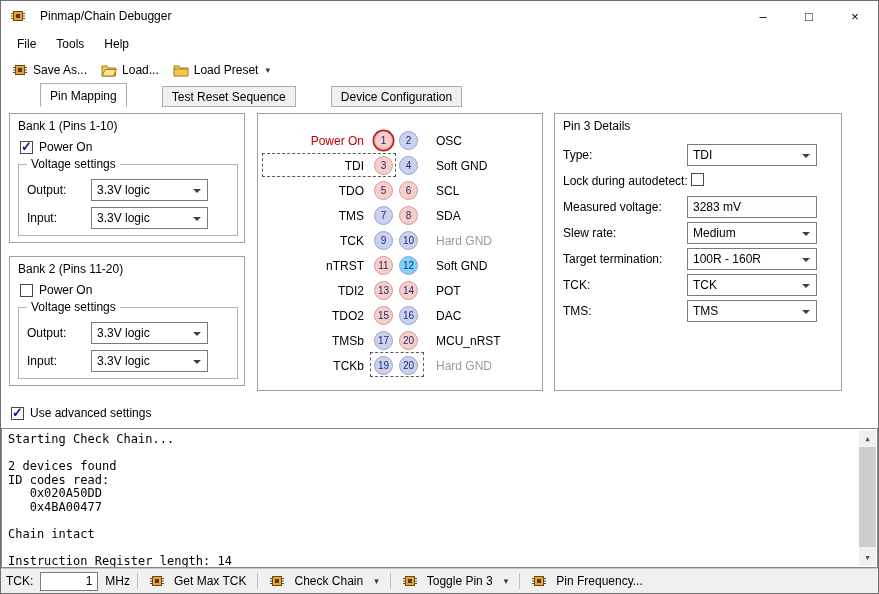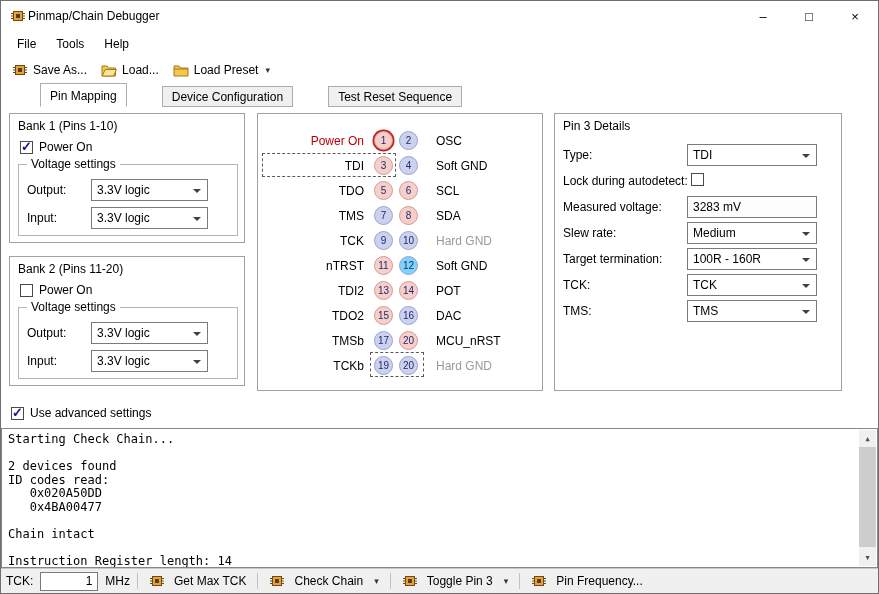--- a/index.html
+++ b/index.html
@@ -2,21 +2,21 @@
 <html><head>
 <meta charset="utf-8">
 <style>
   * { box-sizing: border-box; margin: 0; padding: 0; }
   html,body { background:#9a9a9a; }
   body { font-family:"Liberation Sans", sans-serif; font-size:12px; color:#000; }
   #window { position:relative; width:879px; height:594px; background:#fff; border:1px solid #6f6f6f; overflow:hidden; }
 
   
   .titlebar { position:absolute; top:0; left:0; right:0; height:30px; display:flex; align-items:center; padding-left:9px; background:#fff; }
-  .titlebar .title { margin-left:2px; }
+  .titlebar .title { margin-left:14px; }
   .win-controls { margin-left:auto; display:flex; height:100%; }
   .win-btn { width:46px; display:flex; align-items:center; justify-content:center; font-size:13px; cursor:default; }
 
   
   .menubar { position:absolute; top:30px; left:0; right:0; height:26px; display:flex; align-items:center; padding-left:6px; background:#fff; }
   .menu-item { padding:4px 10px; }
 
   
   .toolbar { position:absolute; top:56px; left:0; right:0; height:26px; display:flex; align-items:center; padding-left:4px; background:#fff; }
   .tool-btn { display:flex; align-items:center; gap:5px; padding:3px 7px; }
@@ -148,22 +148,22 @@
         <path d="M1 4 h5 l1.5 2 H15 v8 H1 z" fill="#f2c94c" stroke="#a8791a"></path>
         <path d="M1 7 H15" stroke="#a8791a"></path>
       </svg>
       <span>Load Preset</span>
       <span class="dd">▾</span>
     </div>
   </div>
 
   <div class="tabstrip">
     <div class="tab active">Pin Mapping</div>
+    <div class="tab">Test Reset Sequence</div>
     <div class="tab">Device Configuration</div>
-    <div class="tab">Test Reset Sequence</div>
   </div>
 
   <div class="main">
 
     <div class="panel" id="bank1">
       <span class="panel-title">Bank 1 (Pins 1-10)</span>
       <div class="power-row">
         <span class="cb checked"></span>
         <span>Power On</span>
       </div>

